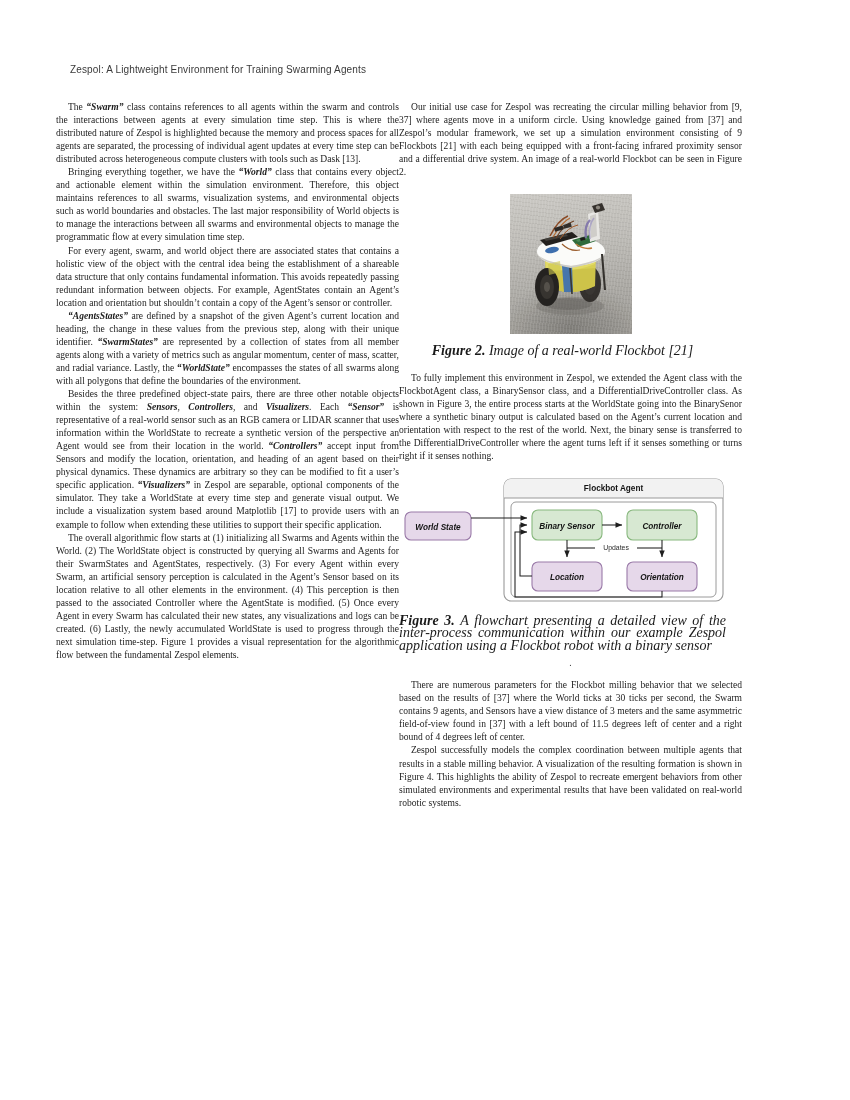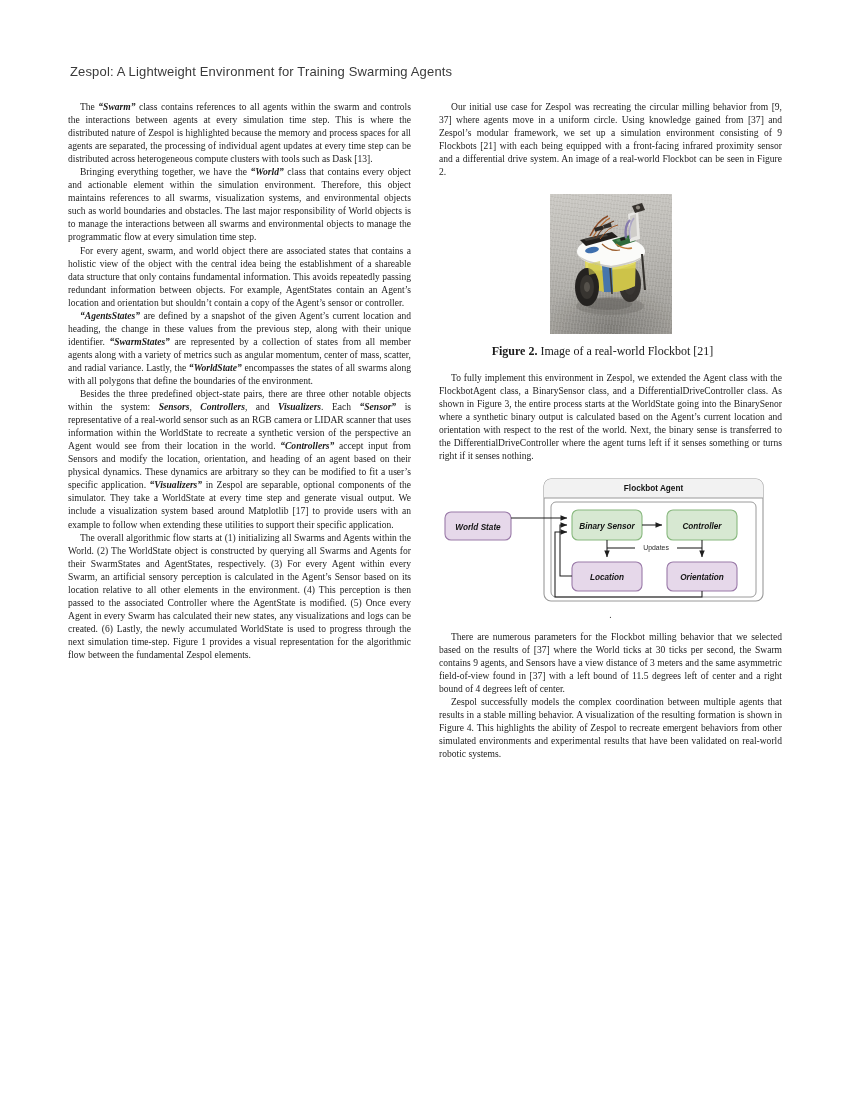--- a/index.html
+++ b/index.html
@@ -14,33 +14,32 @@
     background: #ffffff;
     font-family: "Liberation Serif", serif;
     color: #1a1a1a;
     overflow: hidden;
   }
   .running-head {
     position: absolute;
     left: 70px;
     top: 64px;
     font-family: "Liberation Sans", sans-serif;
-    font-size: 13px;
+    font-size: 10px;
     letter-spacing: 0.15px;
     color: #3a3a3a;
     white-space: nowrap;
   }
   .columns {
     position: absolute;
-    left: 68px;
+    left: 56px;
     top: 100px;
     width: 714px;
     height: 920px;
     display: flex;
-    gap: 28px;
   }
   .col {
     width: 343px;
     position: relative;
   }
   p.body {
     margin: 0;
     font-size: 9.55px;
     line-height: 13.05px;
     text-align: justify;
@@ -89,24 +88,25 @@
     inset: 0;
     opacity: .33;
     background-image:
       repeating-linear-gradient(97deg, rgba(255,255,255,.28) 0 1px, rgba(0,0,0,0) 1px 3px),
       repeating-linear-gradient(7deg, rgba(0,0,0,.13) 0 1px, rgba(0,0,0,0) 1px 4px);
   }
   .photo svg { position: absolute; inset: 0; }
 
   .fig-cap {
     margin: 11px 16px 0 0;
-    font-size: 12px;
+    font-size: 14px;
     line-height: 12.4px;
     text-align: center;
     text-indent: 0;
+    font-style: italic;
   }
   .fig-cap.left {
     text-align: justify;
     margin-top: 11px;
   }
   .fig-cap b { font-weight: bold; }
   .cap-dot {
     text-align: center;
     font-size: 9.3px;
     line-height: 10px;
@@ -274,20 +274,21 @@
             <path d="M238 72 H263"></path>
 
             <path d="M133 100 H121 V49 H128" marker-end="url(#arw)"></path>
 
             <path d="M263 115 V121 H116 V56 H128" marker-end="url(#arw)"></path>
           </g>
           <text class="edge-lbl" x="217" y="74.4" text-anchor="middle">Updates</text>
         </svg>
       </div>
 
+      <p class="fig-cap left"><b>Figure 3.</b><span> A flowchart presenting a detailed view of the inter-process communication within our example Zespol application using a Flockbot robot with a binary sensor</span></p>
       <p class="cap-dot">.</p>
 
       <p class="body" style="margin-top:10px;">There are numerous parameters for the Flockbot milling behavior that we selected based on the results of [37] where the World ticks at 30 ticks per second, the Swarm contains 9 agents, and Sensors have a view distance of 3 meters and the same asymmetric field-of-view found in [37] with a left bound of 11.5 degrees left of center and a right bound of 4 degrees left of center.</p>
       <p class="body">Zespol successfully models the complex coordination between multiple agents that results in a stable milling behavior. A visualization of the resulting formation is shown in Figure 4. This highlights the ability of Zespol to recreate emergent behaviors from other simulated environments and experimental results that have been validated on real-world robotic systems.</p>
 
     </div>
   </div>
 </div>
 
 </body></html>

